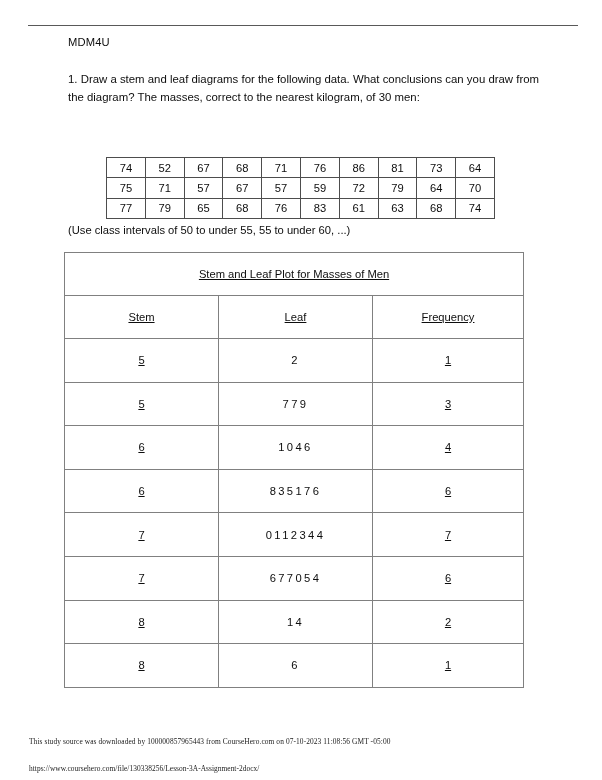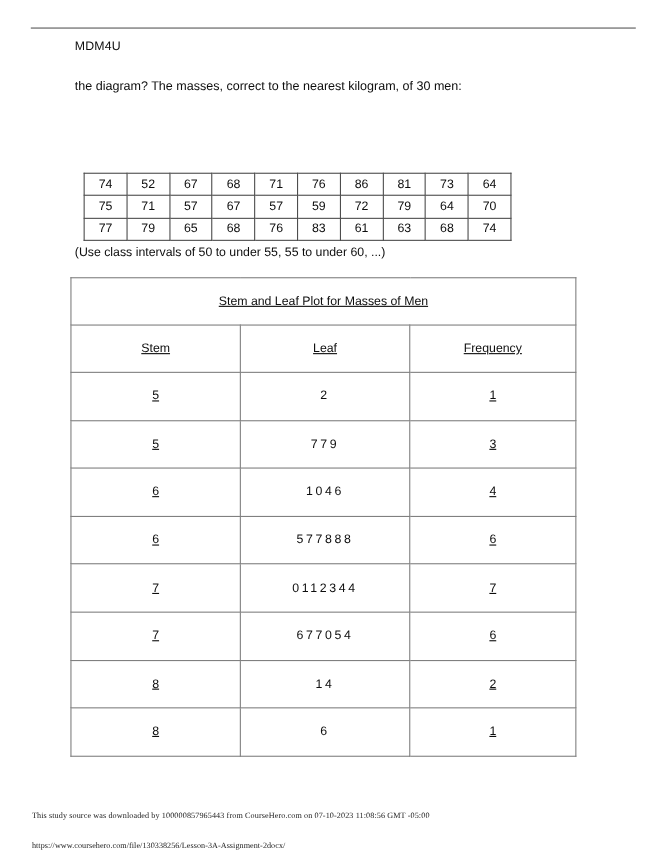--- a/index.html
+++ b/index.html
@@ -58,21 +58,21 @@
     left: 68px;
     top: 222px;
     font-size: 11.2px;
     line-height: 16px;
     white-space: nowrap;
   }
 
   
   .data-table {
     position: absolute;
-    left: 76px;
+    left: 106px;
     top: 157px;
     border-collapse: collapse;
     table-layout: fixed;
   }
   .data-table td {
     width: 37.8px;
     height: 19.3px;
     border: 1px solid #4d4d4d;
     text-align: center;
     vertical-align: middle;
@@ -138,20 +138,21 @@
 </head>
 <body>
 
 <div class="top-rule"></div>
 
 <div class="doc-body">
   <div class="course-code">MDM4U</div>
 
 
   <div class="question">
+    <span class="q-line">1. Draw a stem and leaf diagrams for the following data. What conclusions can you draw from</span>
     <span class="q-line">the diagram? The masses, correct to the nearest kilogram, of 30 men:</span>
   </div>
 </div>
 
 <table class="data-table">
   <tbody>
     <tr>
       <td>74</td>
       <td>52</td>
       <td>67</td>
@@ -218,21 +219,21 @@
       <td class="sl-body-cell"><span class="leaf-digits">779</span></td>
       <td class="sl-body-cell">3</td>
     </tr>
     <tr>
       <td class="sl-body-cell">6</td>
       <td class="sl-body-cell"><span class="leaf-digits">1046</span></td>
       <td class="sl-body-cell">4</td>
     </tr>
     <tr>
       <td class="sl-body-cell">6</td>
-      <td class="sl-body-cell"><span class="leaf-digits">577888</span></td>
+      <td class="sl-body-cell"><span class="leaf-digits">835176</span></td>
       <td class="sl-body-cell">6</td>
     </tr>
     <tr>
       <td class="sl-body-cell">7</td>
       <td class="sl-body-cell"><span class="leaf-digits">0112344</span></td>
       <td class="sl-body-cell">7</td>
     </tr>
     <tr>
       <td class="sl-body-cell">7</td>
       <td class="sl-body-cell"><span class="leaf-digits">677054</span></td>

